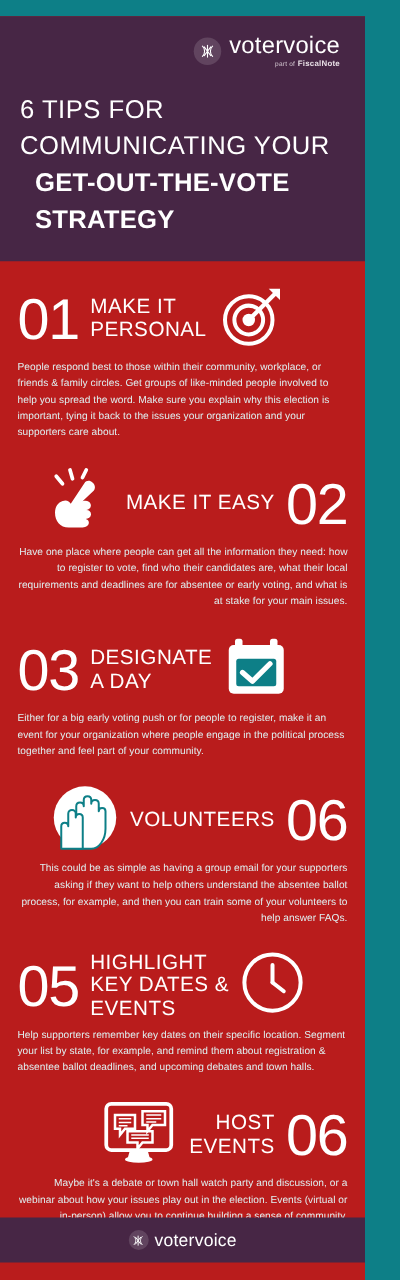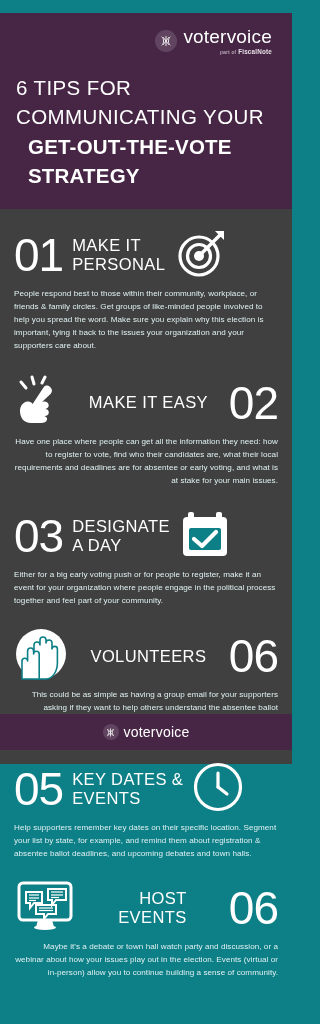--- a/index.html
+++ b/index.html
@@ -2,21 +2,21 @@
 <html><head>
 <meta charset="utf-8">
 <style>
   * { margin:0; padding:0; box-sizing:border-box; }
   html, body {
     width:292px; height:1024px;
     font-family:"Liberation Sans", sans-serif;
     background:#0d7f87;
     overflow:hidden;
   }
-  .page { position:relative; width:292px; height:764px; background:#404040; }
+  .page { position:relative; width:292px; height:1024px; background:#b91c1c; }
 
   
   .top-strip { height:13px; background:#0d7f87; }
 
   
   .header {
     background:#472645;
     padding:14px 16px 20px 16px;
     height:196px;
     position:relative;
@@ -49,21 +49,21 @@
   .title-line.bold {
     font-weight:bold; letter-spacing:.2px; font-size:20.5px;margin-left:12px;
   }
 
   
   .tip { padding:0 14px; position:relative; }
   .tip-head {
     display:flex; align-items:center; gap:9px;
     min-height:64px;
   }
-  .tip-head.rtl { justify-content:space-between; }
+  .tip-head.rtl { justify-content:flex-end; }
   .num {
     color:#ffffff; font-size:46px; font-weight:300;
     line-height:1; letter-spacing:-1px; flex:none;
   }
   .tip-title {
     color:#ffffff; font-size:16.5px; line-height:1.14;
     letter-spacing:.4px; text-transform:uppercase; font-weight:400;
   }
   .tip-title.right { text-align:right; }
   .ico { flex:none; display:block; }
@@ -232,20 +232,21 @@
       </span>
       <span class="num">06</span>
     </div>
     <div class="body-text right">This could be as simple as having a group email for your supporters asking if they want to help others understand the absentee ballot process, for example, and then you can train some of your volunteers to help answer FAQs.</div>
   </div>
 
   <div class="tip s5">
     <div class="tip-head">
       <span class="num">05</span>
       <span class="tip-title">
+        <div>HIGHLIGHT</div>
         <div>KEY DATES &amp;</div>
         <div>EVENTS</div>
       </span>
       <span class="ico">
         <svg width="52" height="52" viewBox="0 0 52 52" aria-hidden="true">
           <circle cx="26" cy="26" r="22.5" fill="none" stroke="#ffffff" stroke-width="3.2"></circle>
           <path d="M26 26 L26 12" stroke="#ffffff" stroke-width="3.2" stroke-linecap="round"></path>
           <path d="M26 26 L35 33" stroke="#ffffff" stroke-width="3.2" stroke-linecap="round"></path>
         </svg>
       </span>

